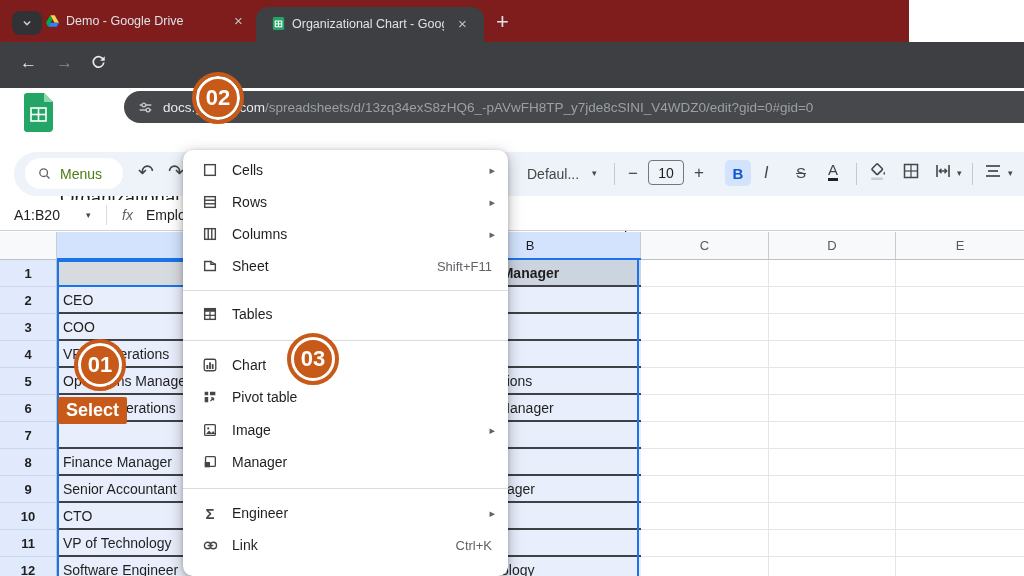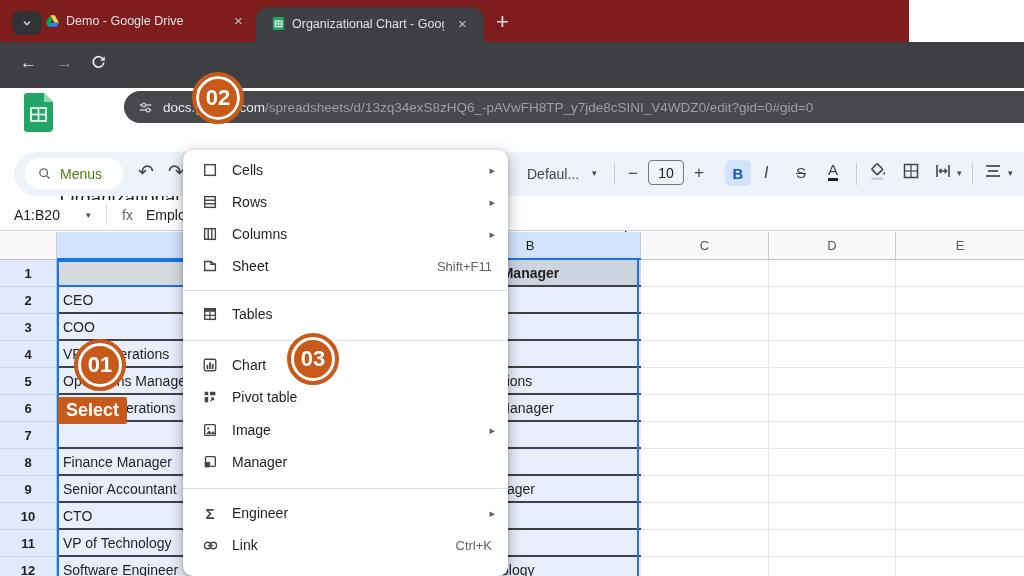--- a/index.html
+++ b/index.html
@@ -214,21 +214,21 @@
         <line x1="4" y1="8" x2="14" y2="8" stroke="#444746" stroke-width="1.7"></line>
         <line x1="2" y1="13" x2="16" y2="13" stroke="#444746" stroke-width="1.7"></line>
       </svg>
   </div>
   <div class="abs caret" style="left:1008px;top:168px">▾</div>
 
   <div class="abs" id="formularow">
     <div class="abs fbtxt" style="left:14px;top:7px">A1:B20</div>
     <div class="abs caret" style="left:86px;top:10px">▾</div>
     <div class="abs" style="left:106px;top:5px;width:1px;height:20px;background:#dadce0"></div>
-    <div class="abs fbtxt" style="left:122px;top:7px;color:#5f6368">fx</div>
+    <div class="abs fbtxt" style="left:122px;top:7px;font-style:italic;color:#5f6368">fx</div>
     <div class="abs fbtxt" style="left:146px;top:7px">Employ</div>
   </div>
 
   <div class="abs colhead" style="left:0;width:57px;background:#f8f9fa"></div>
   <div class="abs colhead colsel" style="left:57px;width:363px">A</div>
   <div class="abs colhead colsel" style="left:420px;width:221px">B</div>
   <div class="abs colhead" style="left:641px;width:128px;background:#f8f9fa">C</div>
   <div class="abs colhead" style="left:769px;width:127px;background:#f8f9fa">D</div>
   <div class="abs colhead" style="left:896px;width:128px;background:#f8f9fa;border-right:none">E</div>
 

